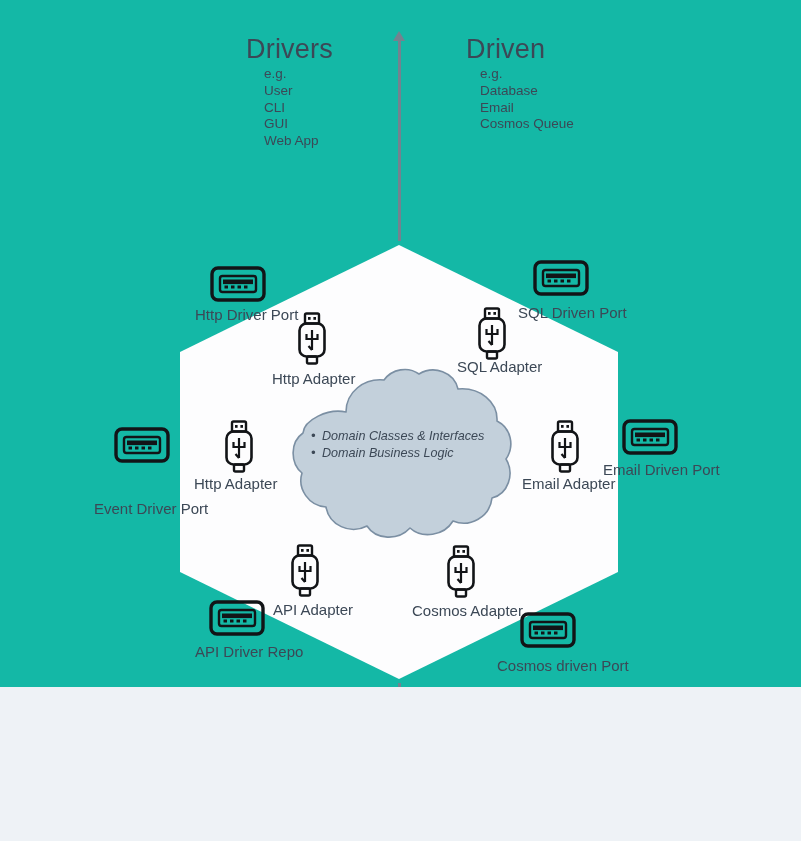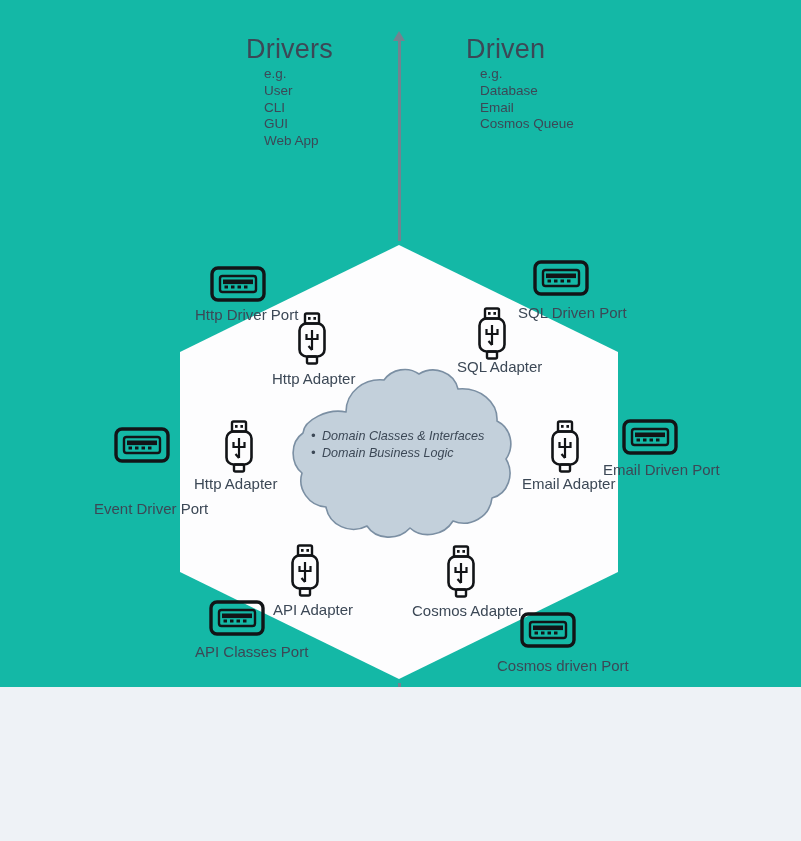--- a/index.html
+++ b/index.html
@@ -226,21 +226,21 @@
   <div class="node" style="left:209px; top:600px;">
     <svg class="usb-port" width="56" height="36" viewBox="0 0 56 36">
       <rect x="2" y="2" width="52" height="32" rx="6" fill="none" stroke="#121417" stroke-width="3.4"></rect>
       <rect x="10" y="10" width="36" height="16" rx="2.5" fill="none" stroke="#121417" stroke-width="2.4"></rect>
       <rect x="13" y="13.5" width="30" height="4.6" fill="#121417"></rect>
       <rect x="14.5" y="19.5" width="3.5" height="3" fill="#121417"></rect>
       <rect x="21" y="19.5" width="3.5" height="3" fill="#121417"></rect>
       <rect x="27.5" y="19.5" width="3.5" height="3" fill="#121417"></rect>
       <rect x="34" y="19.5" width="3.5" height="3" fill="#121417"></rect>
     </svg>
-    <div class="label" style="left:-14px; top:45px;">API Classes Port</div>
+    <div class="label" style="left:-14px; top:45px;">API Driver Repo</div>
   </div>
 
   <div class="node" style="left:287px; top:544px;">
     <svg class="usb-plug" width="36" height="60" viewBox="0 0 36 60">
       <rect x="11" y="1.5" width="14" height="10" rx="1.5" fill="none" stroke="#121417" stroke-width="2.4"></rect>
       <rect x="14" y="5" width="2.6" height="2.8" fill="#121417"></rect>
       <rect x="19.4" y="5" width="2.6" height="2.8" fill="#121417"></rect>
       <rect x="5.5" y="11.5" width="25" height="33" rx="7" fill="none" stroke="#121417" stroke-width="2.6"></rect>
       <path d="M18 18 L18 38" stroke="#121417" stroke-width="2.2" fill="none"></path>
       <path d="M12.5 22 L12.5 27 L23.5 27 L23.5 22" stroke="#121417" stroke-width="2.2" fill="none"></path>

